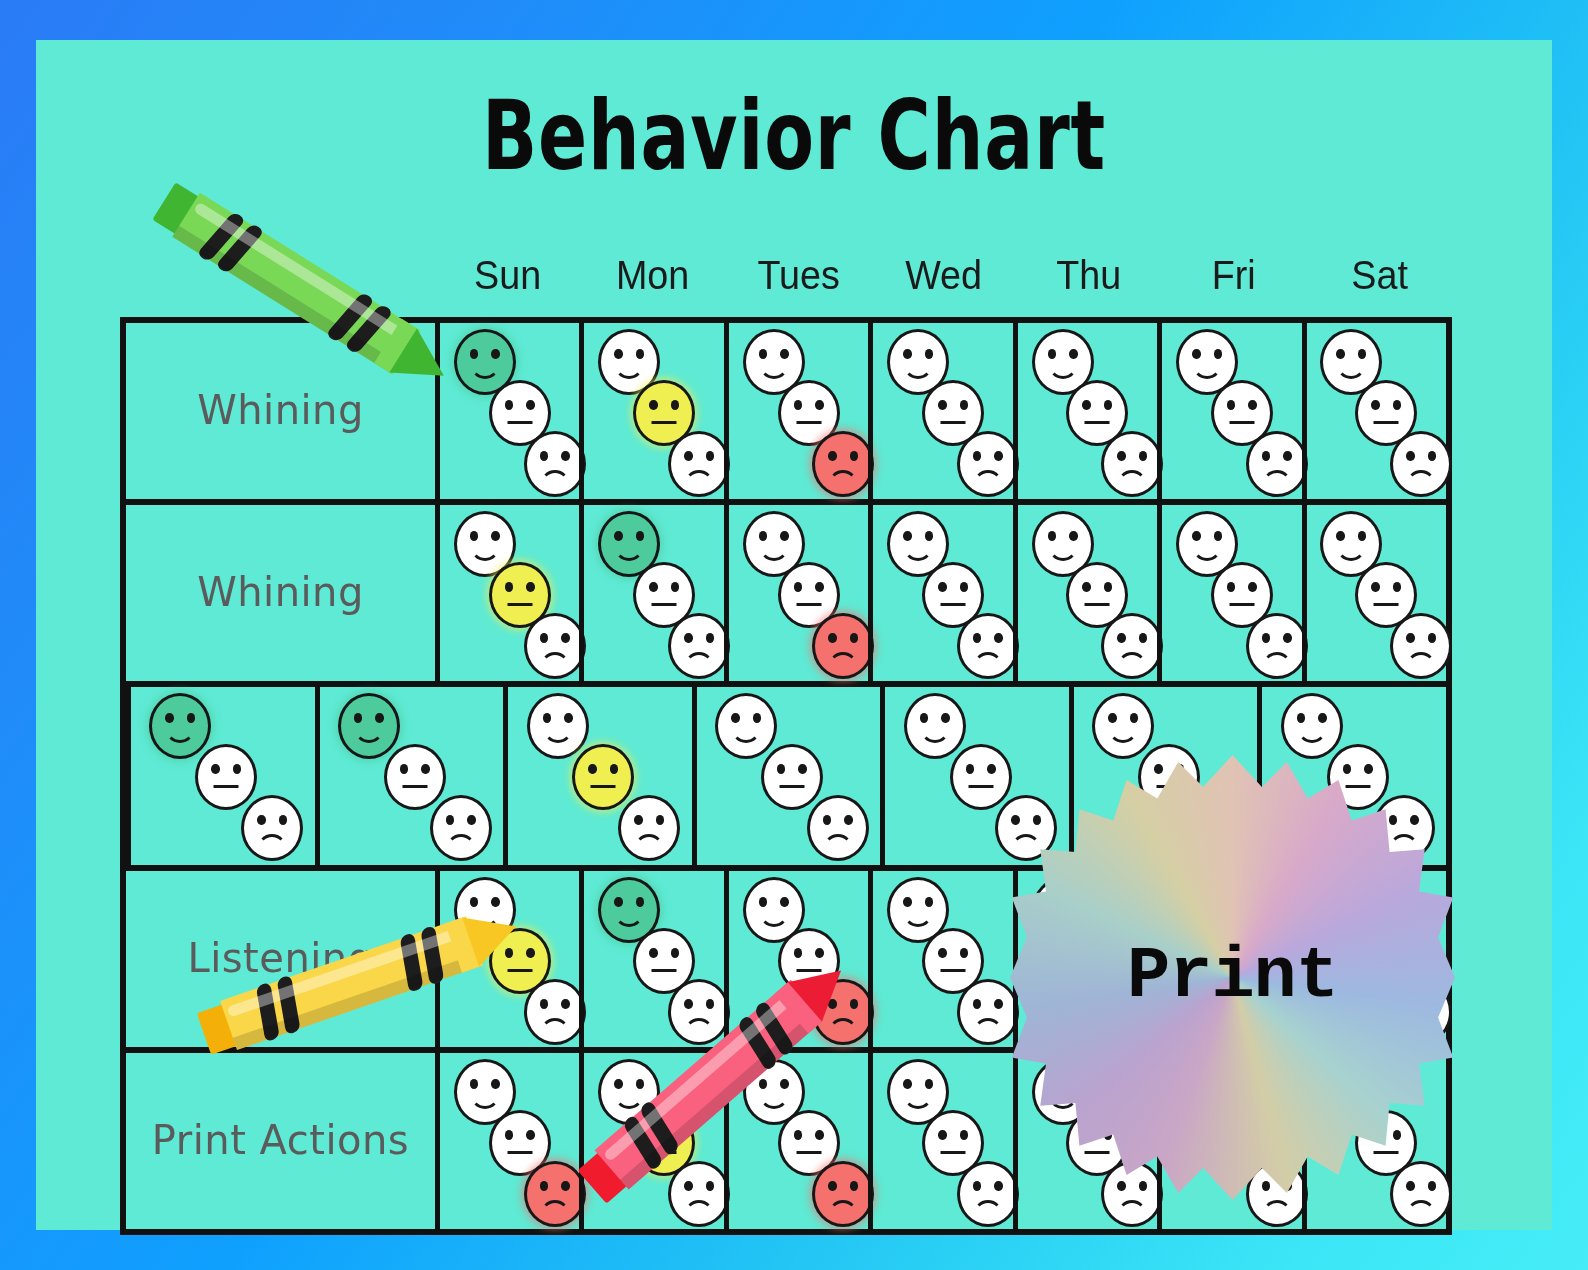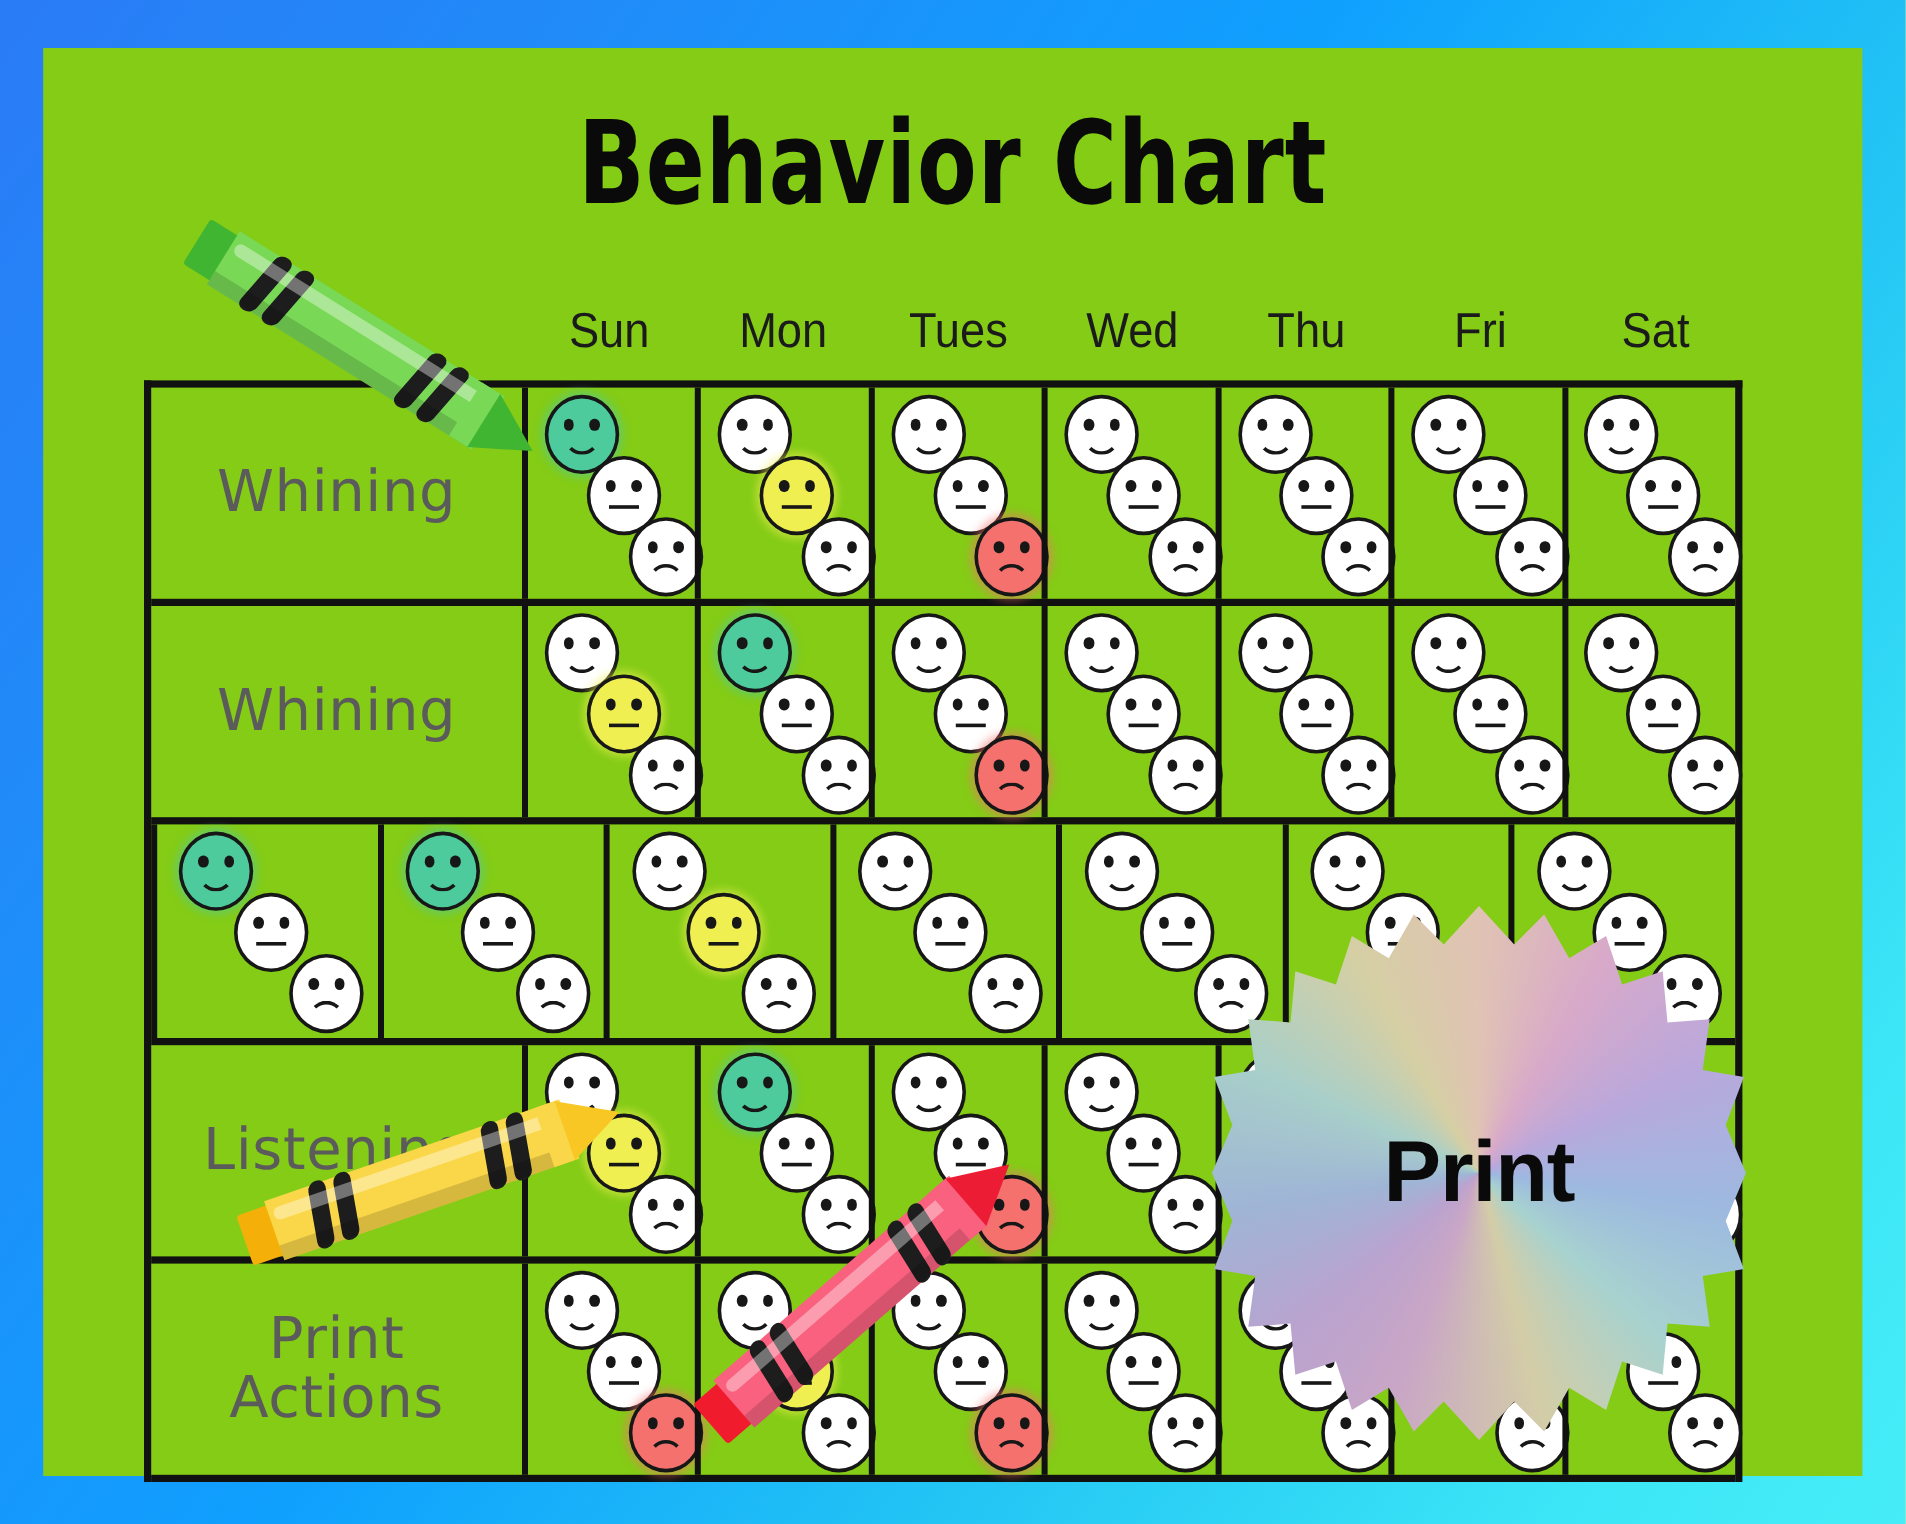--- a/index.html
+++ b/index.html
@@ -6,21 +6,21 @@
   body{
     width:1588px;height:1270px;overflow:hidden;
     font-family:"Liberation Sans", sans-serif;
     background:linear-gradient(125deg,#2a7bf6 0%,#1f8df9 22%,#0fa0fe 45%,#23c6f4 68%,#3ce6f6 88%,#46edf8 100%);
   }
   #poster{position:relative;width:1588px;height:1270px;}
 
   
   #sheet{
     position:absolute;left:36px;top:40px;width:1516px;height:1190px;
-    background:#84cc16;
+    background:#5eead4;
   }
 
   
   #title{
     position:absolute;left:0;top:48px;width:1516px;text-align:center;
     font-family:"DejaVu Sans Condensed","Liberation Sans",sans-serif;
     font-weight:bold;font-size:96px;line-height:1;color:#0a0a0a;
     letter-spacing:1px;transform:scaleX(.84);transform-origin:50% 50%;
   }
 
@@ -33,21 +33,21 @@
     font-family:"Liberation Sans",sans-serif;line-height:1;
     transform:scaleX(.92);
   }
 
   .grid{border-top:6px solid #111;border-left:6px solid #111;border-right:6px solid #111;}
   .row{display:flex;border-bottom:6px solid #111;}
   .row-label{
     width:309px;flex:none;display:flex;align-items:center;justify-content:center;
     text-align:center;padding:0 14px;box-sizing:border-box;
     font-family:"DejaVu Sans","Liberation Sans",sans-serif;
-    font-size:48px;line-height:1.03;color:#5b5b5b;letter-spacing:.5px;
+    font-size:40px;line-height:1.03;color:#5b5b5b;letter-spacing:.5px;
   }
   .cell{
     flex:1 1 0;border-left:5px solid #111;position:relative;height:176px;
     box-sizing:border-box;
   }
   .row.r3 .cell{height:178px;}
 
   
   .face{
     position:absolute;width:62px;height:66px;border-radius:50%;
@@ -117,21 +117,21 @@
       96.2% 41%,100% 50%,96.2% 59%,99.6% 68%,91.9% 69.3%,93.2% 78.8%,
       85.3% 78.2%,84.4% 87.8%,76.8% 85.3%,73.8% 94.4%,66.9% 90.2%,
       62.2% 98.4%,56.6% 92.8%,50% 100%,43.4% 92.8%,37.8% 98.4%,
       33.1% 90.2%,26.2% 94.4%,23.2% 85.3%,15.6% 87.8%,14.7% 78.2%,
       6.8% 78.8%,8.1% 69.3%,0.4% 68%,3.8% 59%,0% 50%,3.8% 41%,
       0.4% 32%,8.1% 30.7%,6.8% 21.2%,14.7% 21.8%,15.6% 12.2%,
       23.2% 14.7%,26.2% 5.6%,33.1% 9.8%,37.8% 1.6%,43.4% 7.2%);
     display:flex;flex-direction:column;align-items:center;justify-content:center;
   }
   #badge .bline{
-    font-family:Liberation Sans, sans-serif;
+    font-family:Liberation Mono, monospace;
     font-weight:bold;font-size:72px;line-height:1.22;color:#0a0a0a;
     text-align:center;letter-spacing:-1px;
   }
 </style>
 </head>
 <body>
 
 <div id="poster">
 
   <div id="sheet">

